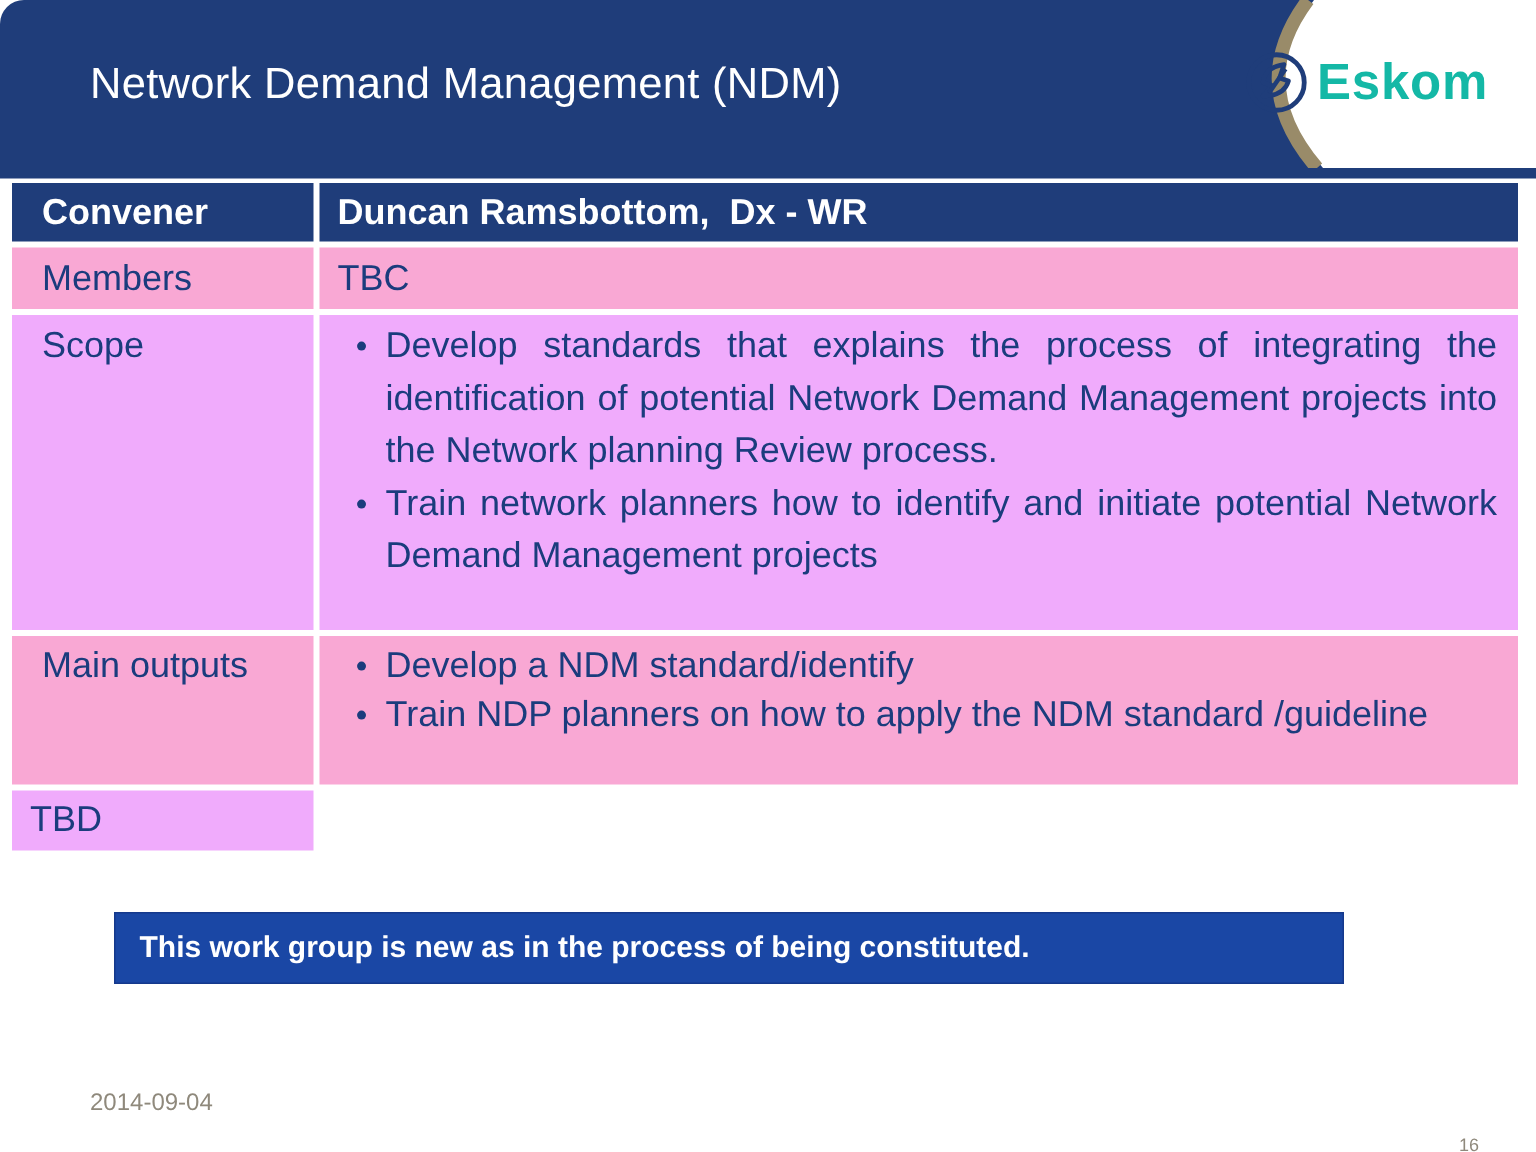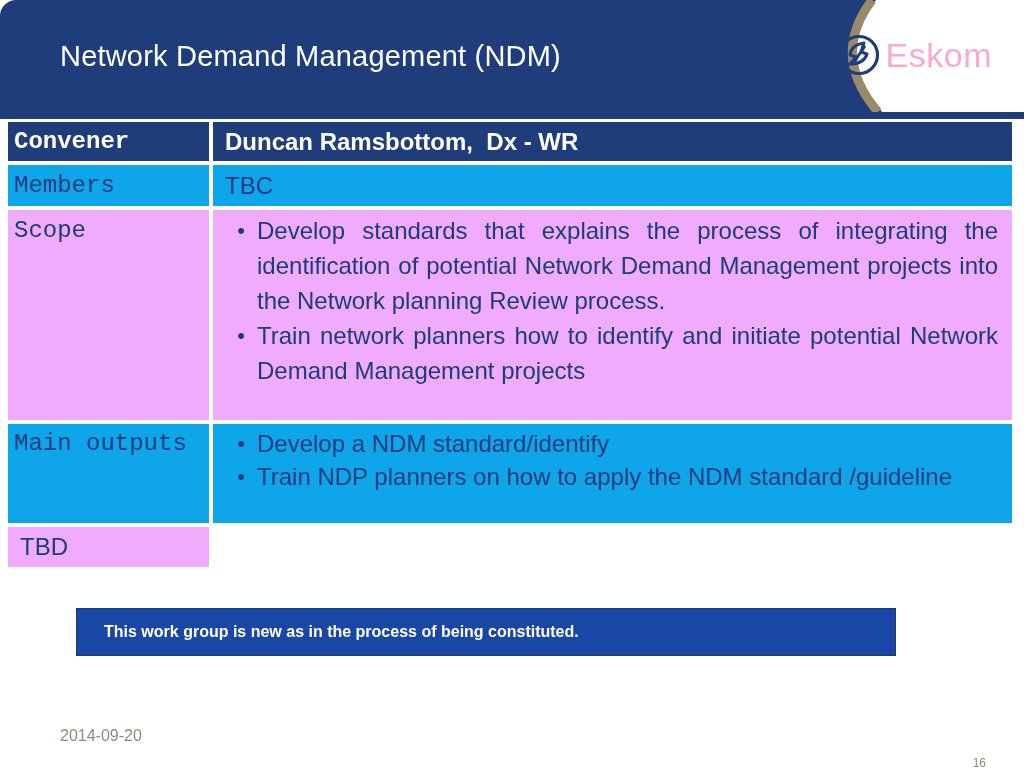--- a/index.html
+++ b/index.html
@@ -17,55 +17,56 @@
     position:absolute; left:60px; top:0; height:112px;
     display:flex; align-items:center;
     color:#ffffff; font-size:29px; letter-spacing:0.2px;
   }
   .header-curve { position:absolute; right:0; top:0; width:210px; height:112px; }
   .logo {
     position:absolute; right:32px; top:33px;
     display:flex; align-items:center; gap:5px;
   }
   .logo-word {
-    color:#f9a8d4; font-size:34px; letter-spacing:0.5px;
+    color:#14b8a6; font-size:34px; letter-spacing:0.5px;
     font-family:"Liberation Sans", sans-serif;
+    font-weight:bold;
   }
 
   
   .ndm-table {
     position:absolute; left:8px; top:122px; width:1004px;
     display:grid; grid-template-columns:201px 1fr;
     grid-template-rows:39px 41px 210px 99px 40px;
     gap:4px;
   }
   .cell {
     display:flex; align-items:center;
     color:#1B3C7D; font-size:24px; padding:0 12px;
     box-sizing:border-box;
   }
   .cell.head { background:#1F3D7A; color:#ffffff; font-weight:bold; }
-  .cell.gray { background:#0ea5e9; }
+  .cell.gray { background:#f9a8d4; }
   .cell.light{ background:#f0abfc; }
   .cell.top  { align-items:flex-start; flex-direction:column; justify-content:flex-start; padding-top:3px; }
-  .label-cell { padding-left:6px;font-family:Liberation Mono, monospace; }
+  .label-cell { padding-left:20px; }
   .value-pre { white-space:pre-wrap; }
 
   .bullet-item { display:flex; width:100%; }
   .scope .bullet-item { line-height:35px; }
   .outputs .bullet-item { line-height:33px; }
   .bullet-mark { flex:0 0 32px; text-align:center; font-size:22px; }
   .bullet-text { flex:1; text-align:justify; padding-right:2px; }
 
   
   .note-banner {
     position:absolute; left:76px; top:608px; width:820px; height:48px;
     background:#1A47A5; border:1px solid #15398C; box-sizing:border-box;
-    display:flex; align-items:center; padding-left:27px;
-    color:#ffffff; font-size:16px; font-weight:bold;
+    display:flex; align-items:center; padding-left:16px;
+    color:#ffffff; font-size:20px; font-weight:bold;
   }
 
   
   .footer-date {
     position:absolute; left:60px; top:727px;
     color:#8F897C; font-size:16px;
   }
   .footer-page {
     position:absolute; right:38px; top:756px;
     color:#8F897C; font-size:12px;
@@ -126,16 +127,16 @@
         <span class="bullet-mark">•</span>
         <span class="bullet-text">Train NDP planners on how to apply the NDM standard /guideline</span>
       </div>
     </div>
 
     <div class="cell light">TBD</div>
   </div>
 
   <div class="note-banner">This work group is new as in the process of being constituted.</div>
 
-  <div class="footer-date">2014-09-20</div>
+  <div class="footer-date">2014-09-04</div>
   <div class="footer-page">16</div>
 
 </div>
 
 </body></html>

